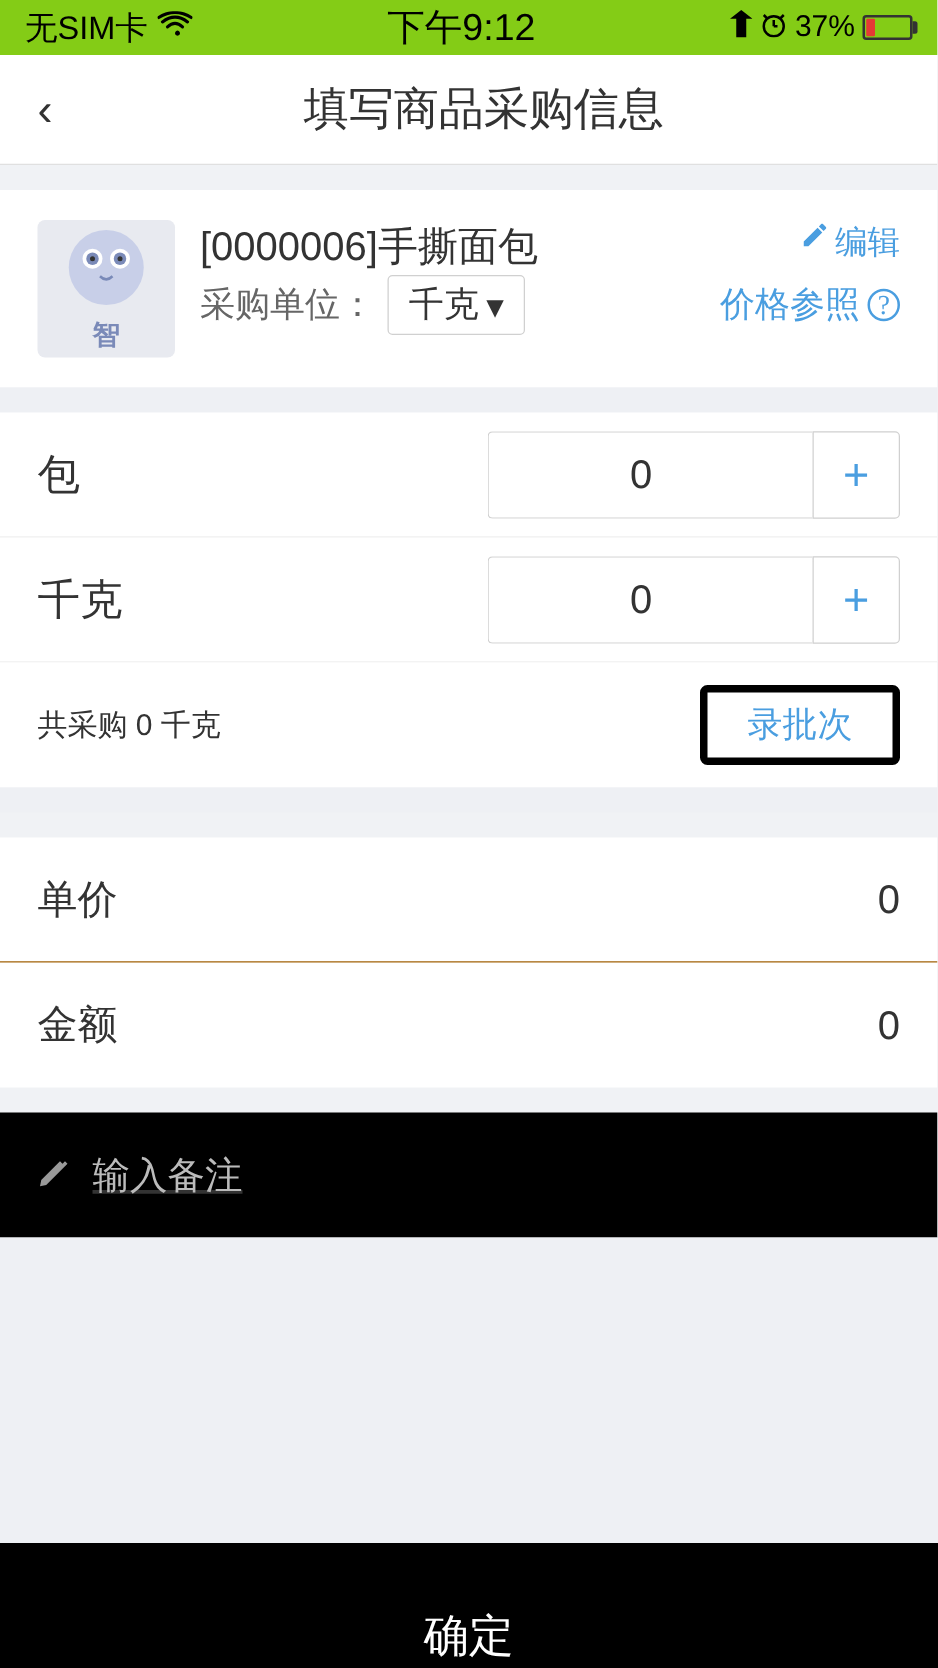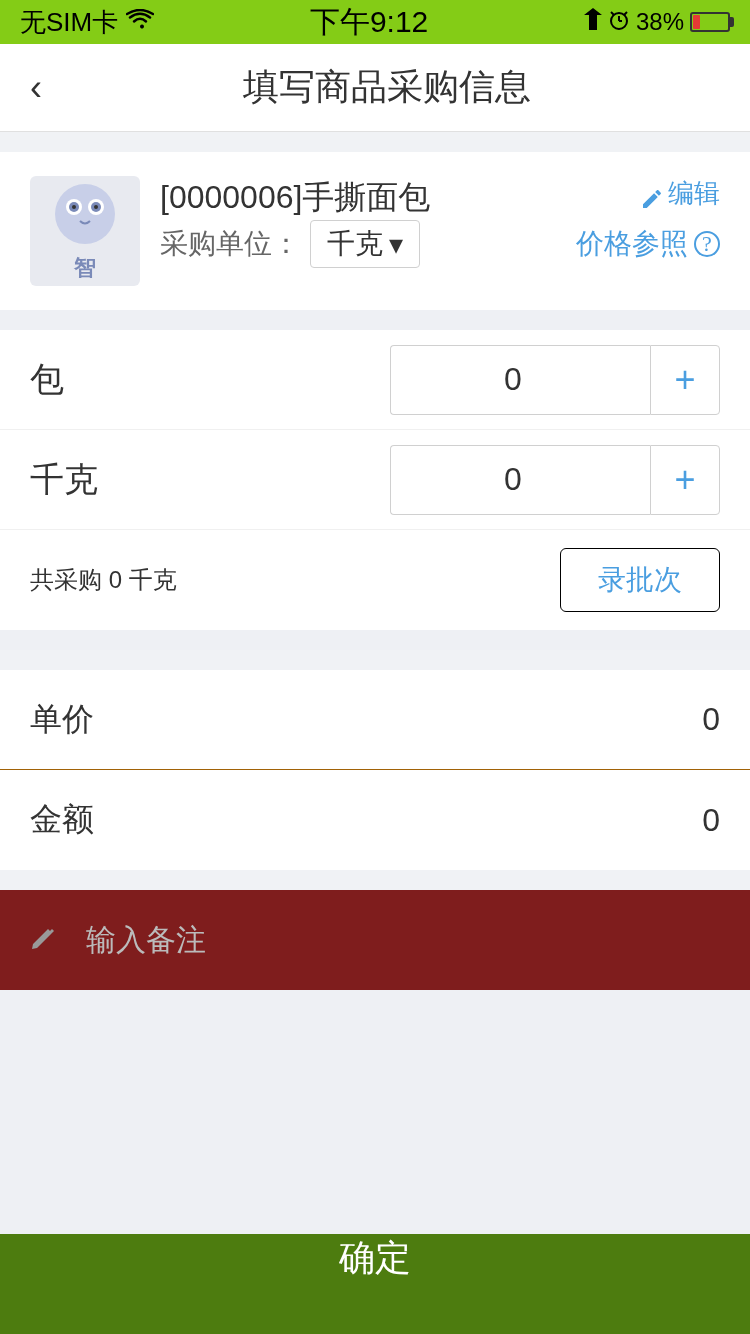--- a/index.html
+++ b/index.html
@@ -103,21 +103,21 @@
     }
     .product-name {
       font-size: 32px;
       color: #333;
       font-weight: 500;
     }
     .edit-btn {
       font-size: 26px;
       color: #4a9ee0;
       display: flex;
-      align-items: flex-end;
+      align-items: flex-start;
       gap: 4px;
       cursor: pointer;
     }
     .product-unit-row {
       display: flex;
       align-items: center;
       justify-content: space-between;
     }
     .unit-label {
       font-size: 28px;
@@ -219,21 +219,21 @@
       align-items: center;
       justify-content: space-between;
     }
     .summary-text {
       font-size: 24px;
       color: #333;
     }
     .batch-btn {
       width: 160px;
       height: 64px;
-      border: 1px solid #000000;
+      border: 6px solid #000000;
       border-radius: 6px;
       font-size: 28px;
       color: #4a9ee0;
       background: #fff;
       display: flex;
       align-items: center;
       justify-content: center;
       cursor: pointer;
     }
 
@@ -257,27 +257,28 @@
       font-size: 32px;
       color: #333;
     }
     .detail-value {
       font-size: 32px;
       color: #333;
     }
 
     
     .remark-section {
-      background: #7f1d1d;
+      background: #000000;
       margin-top: 20px;
       padding: 24px 30px;
       display: flex;
       align-items: center;
-      gap: 28px;
+      gap: 16px;
       min-height: 100px;
+      text-decoration: underline;
     }
     .pencil-icon {
       font-size: 28px;
       color: #999;
     }
     .remark-placeholder {
       font-size: 30px;
       color: #bbb;
     }
 
@@ -288,23 +289,23 @@
       min-height: 300px;
     }
 
     
     .confirm-bar {
       position: fixed;
       bottom: 0;
       left: 0;
       width: 750px;
       height: 100px;
-      background: #4d7c0f;
-      display: flex;
-      align-items: flex-start;
+      background: #000000;
+      display: flex;
+      align-items: flex-end;
       justify-content: center;
       cursor: pointer;
     }
     .confirm-text {
       font-size: 36px;
       color: #fff;
       font-weight: 500;
     }
   </style>
 </head>
@@ -331,21 +332,21 @@
     </span>
     <span>
       <svg width="22" height="22" viewBox="0 0 22 22">
         <circle cx="11" cy="13" r="8" stroke="#000" stroke-width="2" fill="none"></circle>
         <line x1="11" y1="8" x2="11" y2="13" stroke="#000" stroke-width="2"></line>
         <line x1="11" y1="13" x2="14" y2="13" stroke="#000" stroke-width="2"></line>
         <line x1="3" y1="4" x2="6" y2="7" stroke="#000" stroke-width="2"></line>
         <line x1="19" y1="4" x2="16" y2="7" stroke="#000" stroke-width="2"></line>
       </svg>
     </span>
-    <span>38%</span>
+    <span>37%</span>
     <span class="battery">
       <span class="battery-fill"></span>
     </span>
   </div>
 </div>
 
 <div class="nav-bar">
   <div class="nav-back">‹</div>
   <div class="nav-title">填写商品采购信息</div>
 </div>

